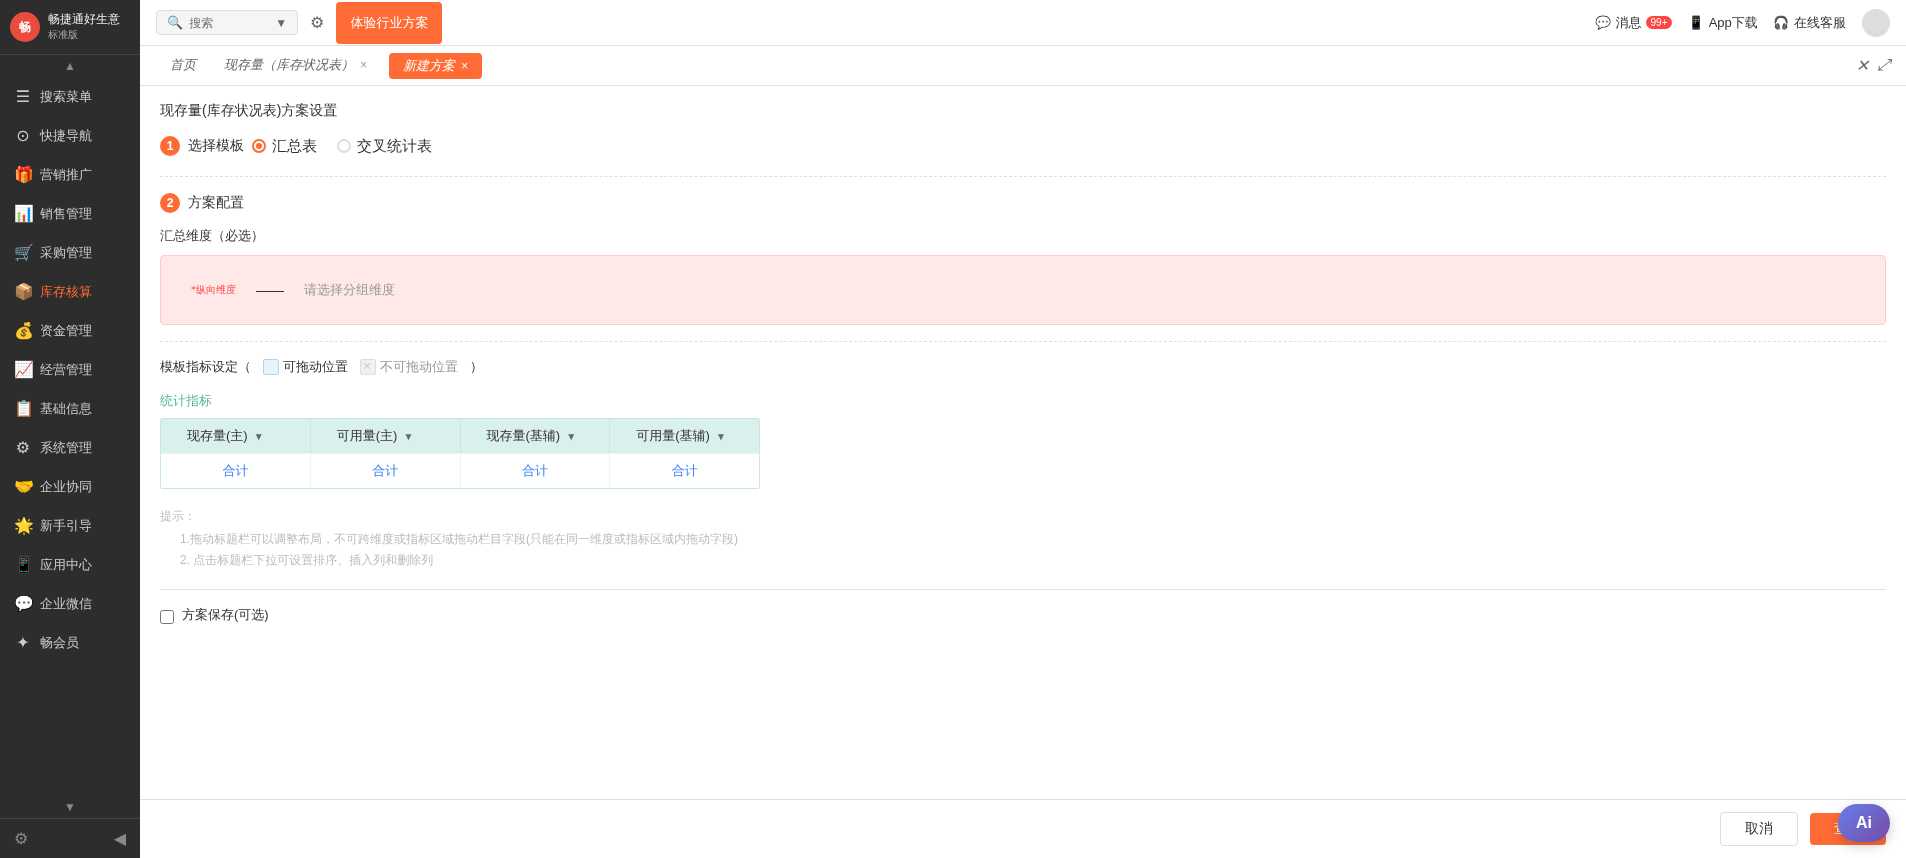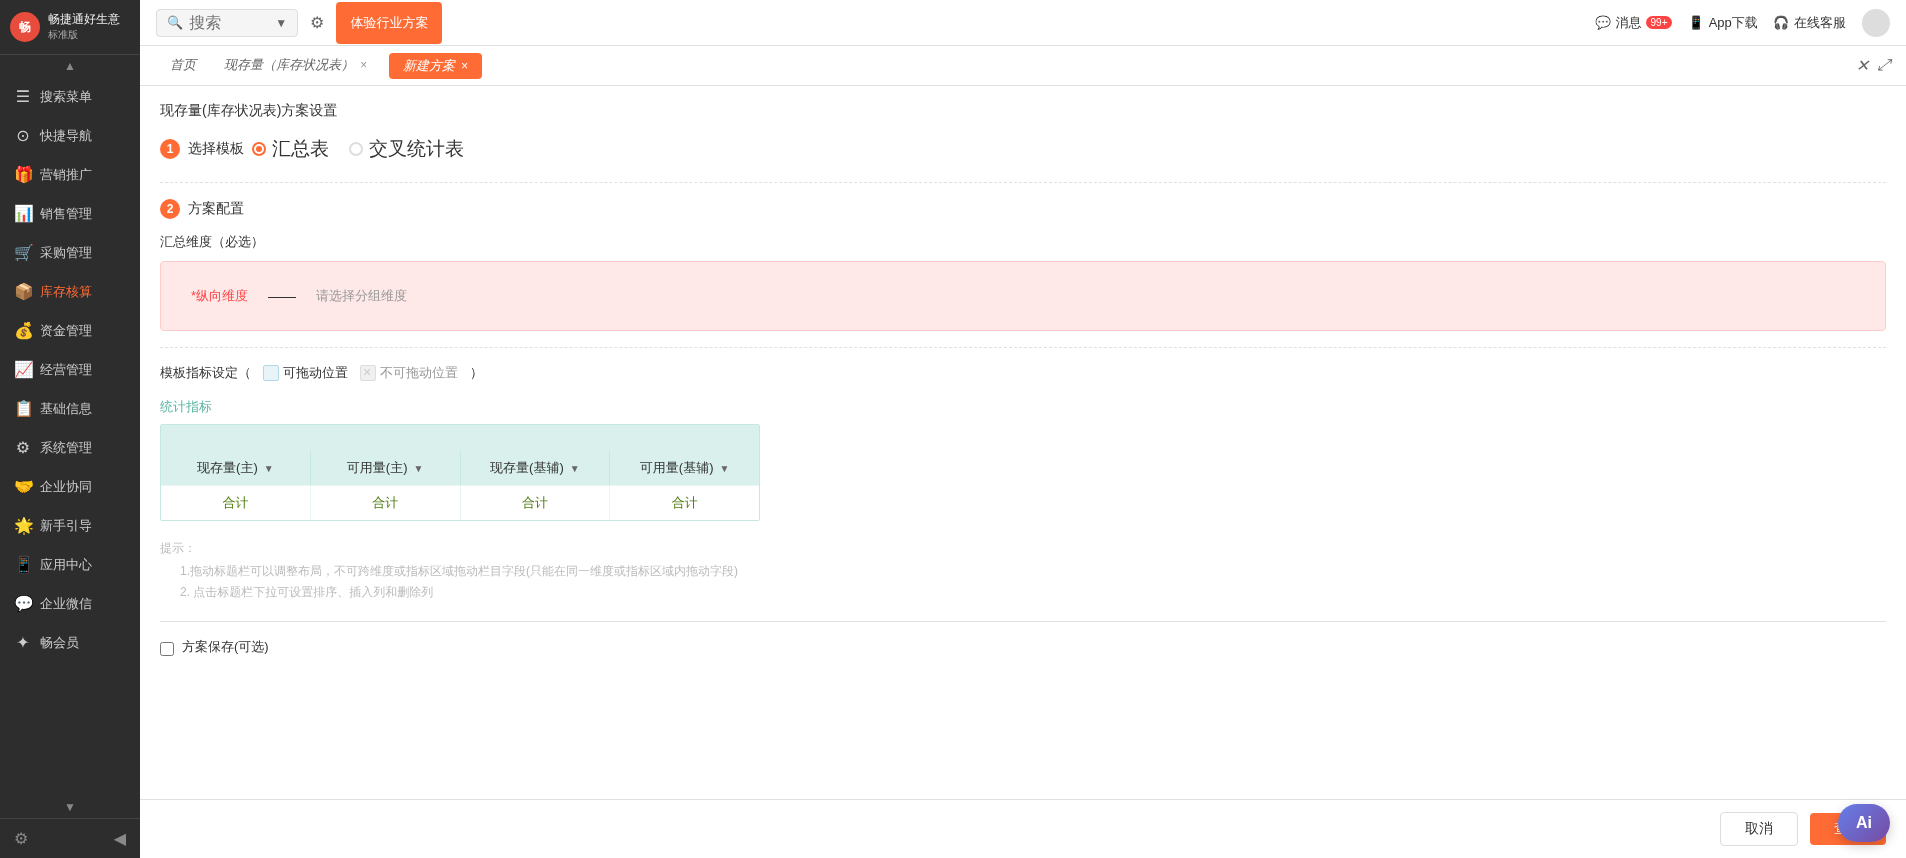--- a/index.html
+++ b/index.html
@@ -62,21 +62,21 @@
       height: 46px;
       gap: 12px;
       flex-shrink: 0;
     }
     .topbar-search {
       display: flex; align-items: center; gap: 6px;
       background: #f5f5f5; border: 1px solid #ddd;
       border-radius: 4px; padding: 4px 10px; min-width: 120px;
     }
     .topbar-search input {
-      border: none; background: transparent; outline: none; font-size: 16px; color: #0369a1; width: 80px;
+      border: none; background: transparent; outline: none; font-size: 12px; color: #0369a1; width: 80px;
     }
     .topbar-dropdown { color: #666; cursor: pointer; font-size: 12px; }
     .topbar-gear { color: #666; cursor: pointer; font-size: 16px; }
     .topbar-btn {
       background: #ff6b35; color: white; border: none; border-radius: 4px;
       padding: 12px 14px; cursor: pointer; font-size: 13px;
     }
     .topbar-right {
       margin-left: auto; display: flex; align-items: center; gap: 16px;
     }
@@ -138,40 +138,40 @@
       display: flex; align-items: center; gap: 8px; margin-bottom: 14px;
     }
     .step-badge {
       background: #ff6b35; color: white; border-radius: 50%;
       width: 20px; height: 20px; display: flex; align-items: center; justify-content: center;
       font-size: 12px; font-weight: bold; flex-shrink: 0;
     }
     .step-title { font-size: 14px; color: #333; font-weight: 500; }
 
     .radio-group { display: flex; align-items: center; gap: 20px; }
-    .radio-option { display: flex; align-items: center; gap: 6px; cursor: pointer; font-size: 19px; color: #333; }
+    .radio-option { display: flex; align-items: center; gap: 6px; cursor: pointer; font-size: 15px; color: #333; }
     .radio-dot {
       width: 14px; height: 14px; border-radius: 50%; border: 2px solid #ddd;
       display: flex; align-items: center; justify-content: center;
     }
     .radio-dot.checked { border-color: #ff6b35; }
     .radio-dot.checked::after {
       content: ''; width: 6px; height: 6px; background: #ff6b35; border-radius: 50%;
     }
 
     .section-divider { border: none; border-top: 1px dashed #e0e0e0; margin: 16px 0; }
 
     
     .dimension-label { font-size: 13px; color: #333; margin-bottom: 10px; }
     .dimension-box {
       background: #ffe8e8; border: 1px solid #ffcccc;
       border-radius: 4px; padding: 20px 30px; display: flex; align-items: center;
       gap: 20px; min-height: 70px;
     }
-    .dimension-required { color: #ff4444; font-size: 13px; }
+    .dimension-required { color: #ff4444; font-size: 10px; font-family: Liberation Serif, serif; }
     .dimension-arrow { color: #333; font-size: 14px; }
     .dimension-placeholder { color: #999; font-size: 13px; }
 
     
     .metrics-label-row {
       display: flex; align-items: center; gap: 12px; margin: 16px 0 16px 0; font-size: 13px; color: #333;
     }
     .draggable-indicator {
       display: inline-flex; align-items: center; gap: 4px;
     }
@@ -192,29 +192,28 @@
 
     .metrics-section-label { color: #5bb5a2; font-size: 13px; margin-bottom: 8px; }
 
     .metrics-table {
       border: 1px solid #c5e8e2; border-radius: 2px; overflow: hidden; min-width: 600px; display: inline-block;
     }
     .metrics-header-row {
       display: flex; background: #d9f0ec;
     }
     .metrics-header-cell {
-      flex: 1; display: flex; align-items: center; justify-content: center;
-      padding: 8px 6px; font-size: 13px; color: #333; gap: 6px;
+      flex: 1; display: flex; align-items: center; 
+      padding: 8px 26px; font-size: 13px; color: #333; gap: 6px;
       border-right: 1px solid #c5e8e2;
-      margin-top: 26px;
     }
     .metrics-header-cell:last-child { border-right: none; }
     .metrics-data-row { display: flex; background: #fff; }
     .metrics-data-cell {
-      flex: 1; text-align: center; padding: 8px 10px; font-size: 13px; color: #4d7c0f;
+      flex: 1; text-align: center; padding: 8px 10px; font-size: 13px; color: #3b82f6;
       border-right: 1px solid #e8f5f3; border-top: 1px solid #e8f5f3;
     }
     .metrics-data-cell:last-child { border-right: none; }
     .chevron-down { font-size: 10px; color: #666; }
 
     
     .tips-section { margin-top: 16px; }
     .tips-title { color: #bbb; font-size: 12px; margin-bottom: 6px; }
     .tip-item { color: #bbb; font-size: 12px; margin-bottom: 4px; padding-left: 20px; }
 

